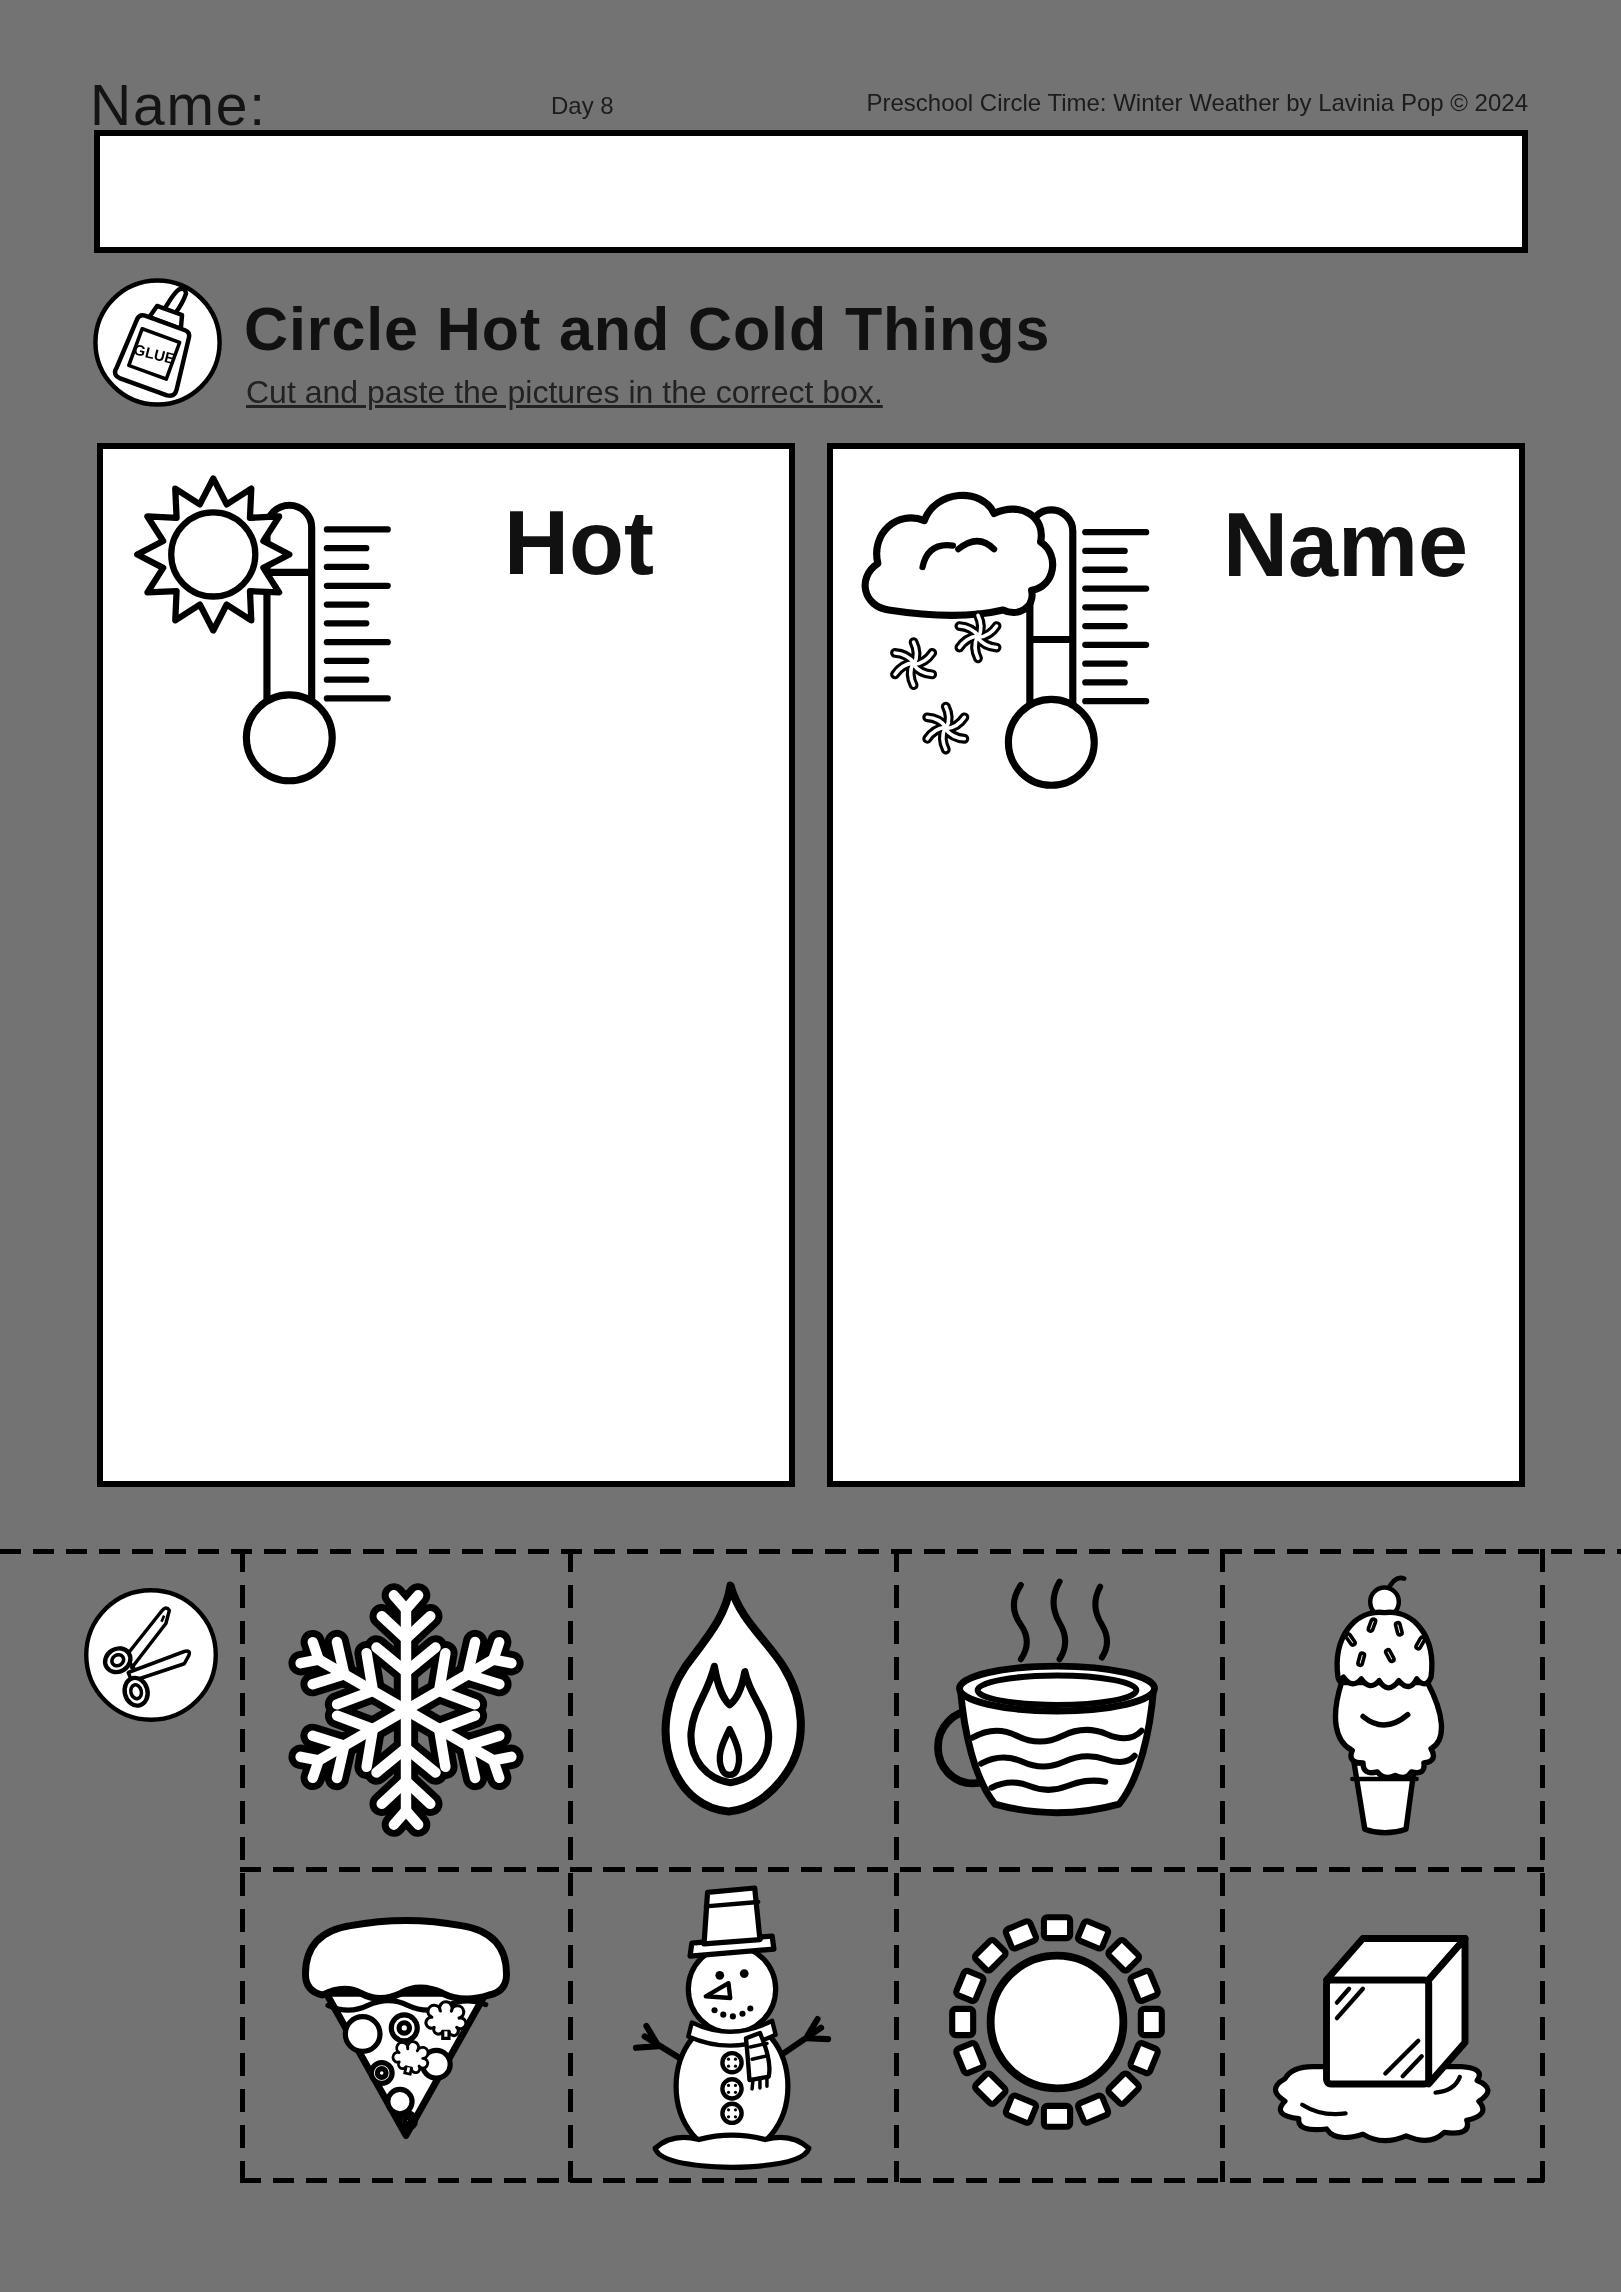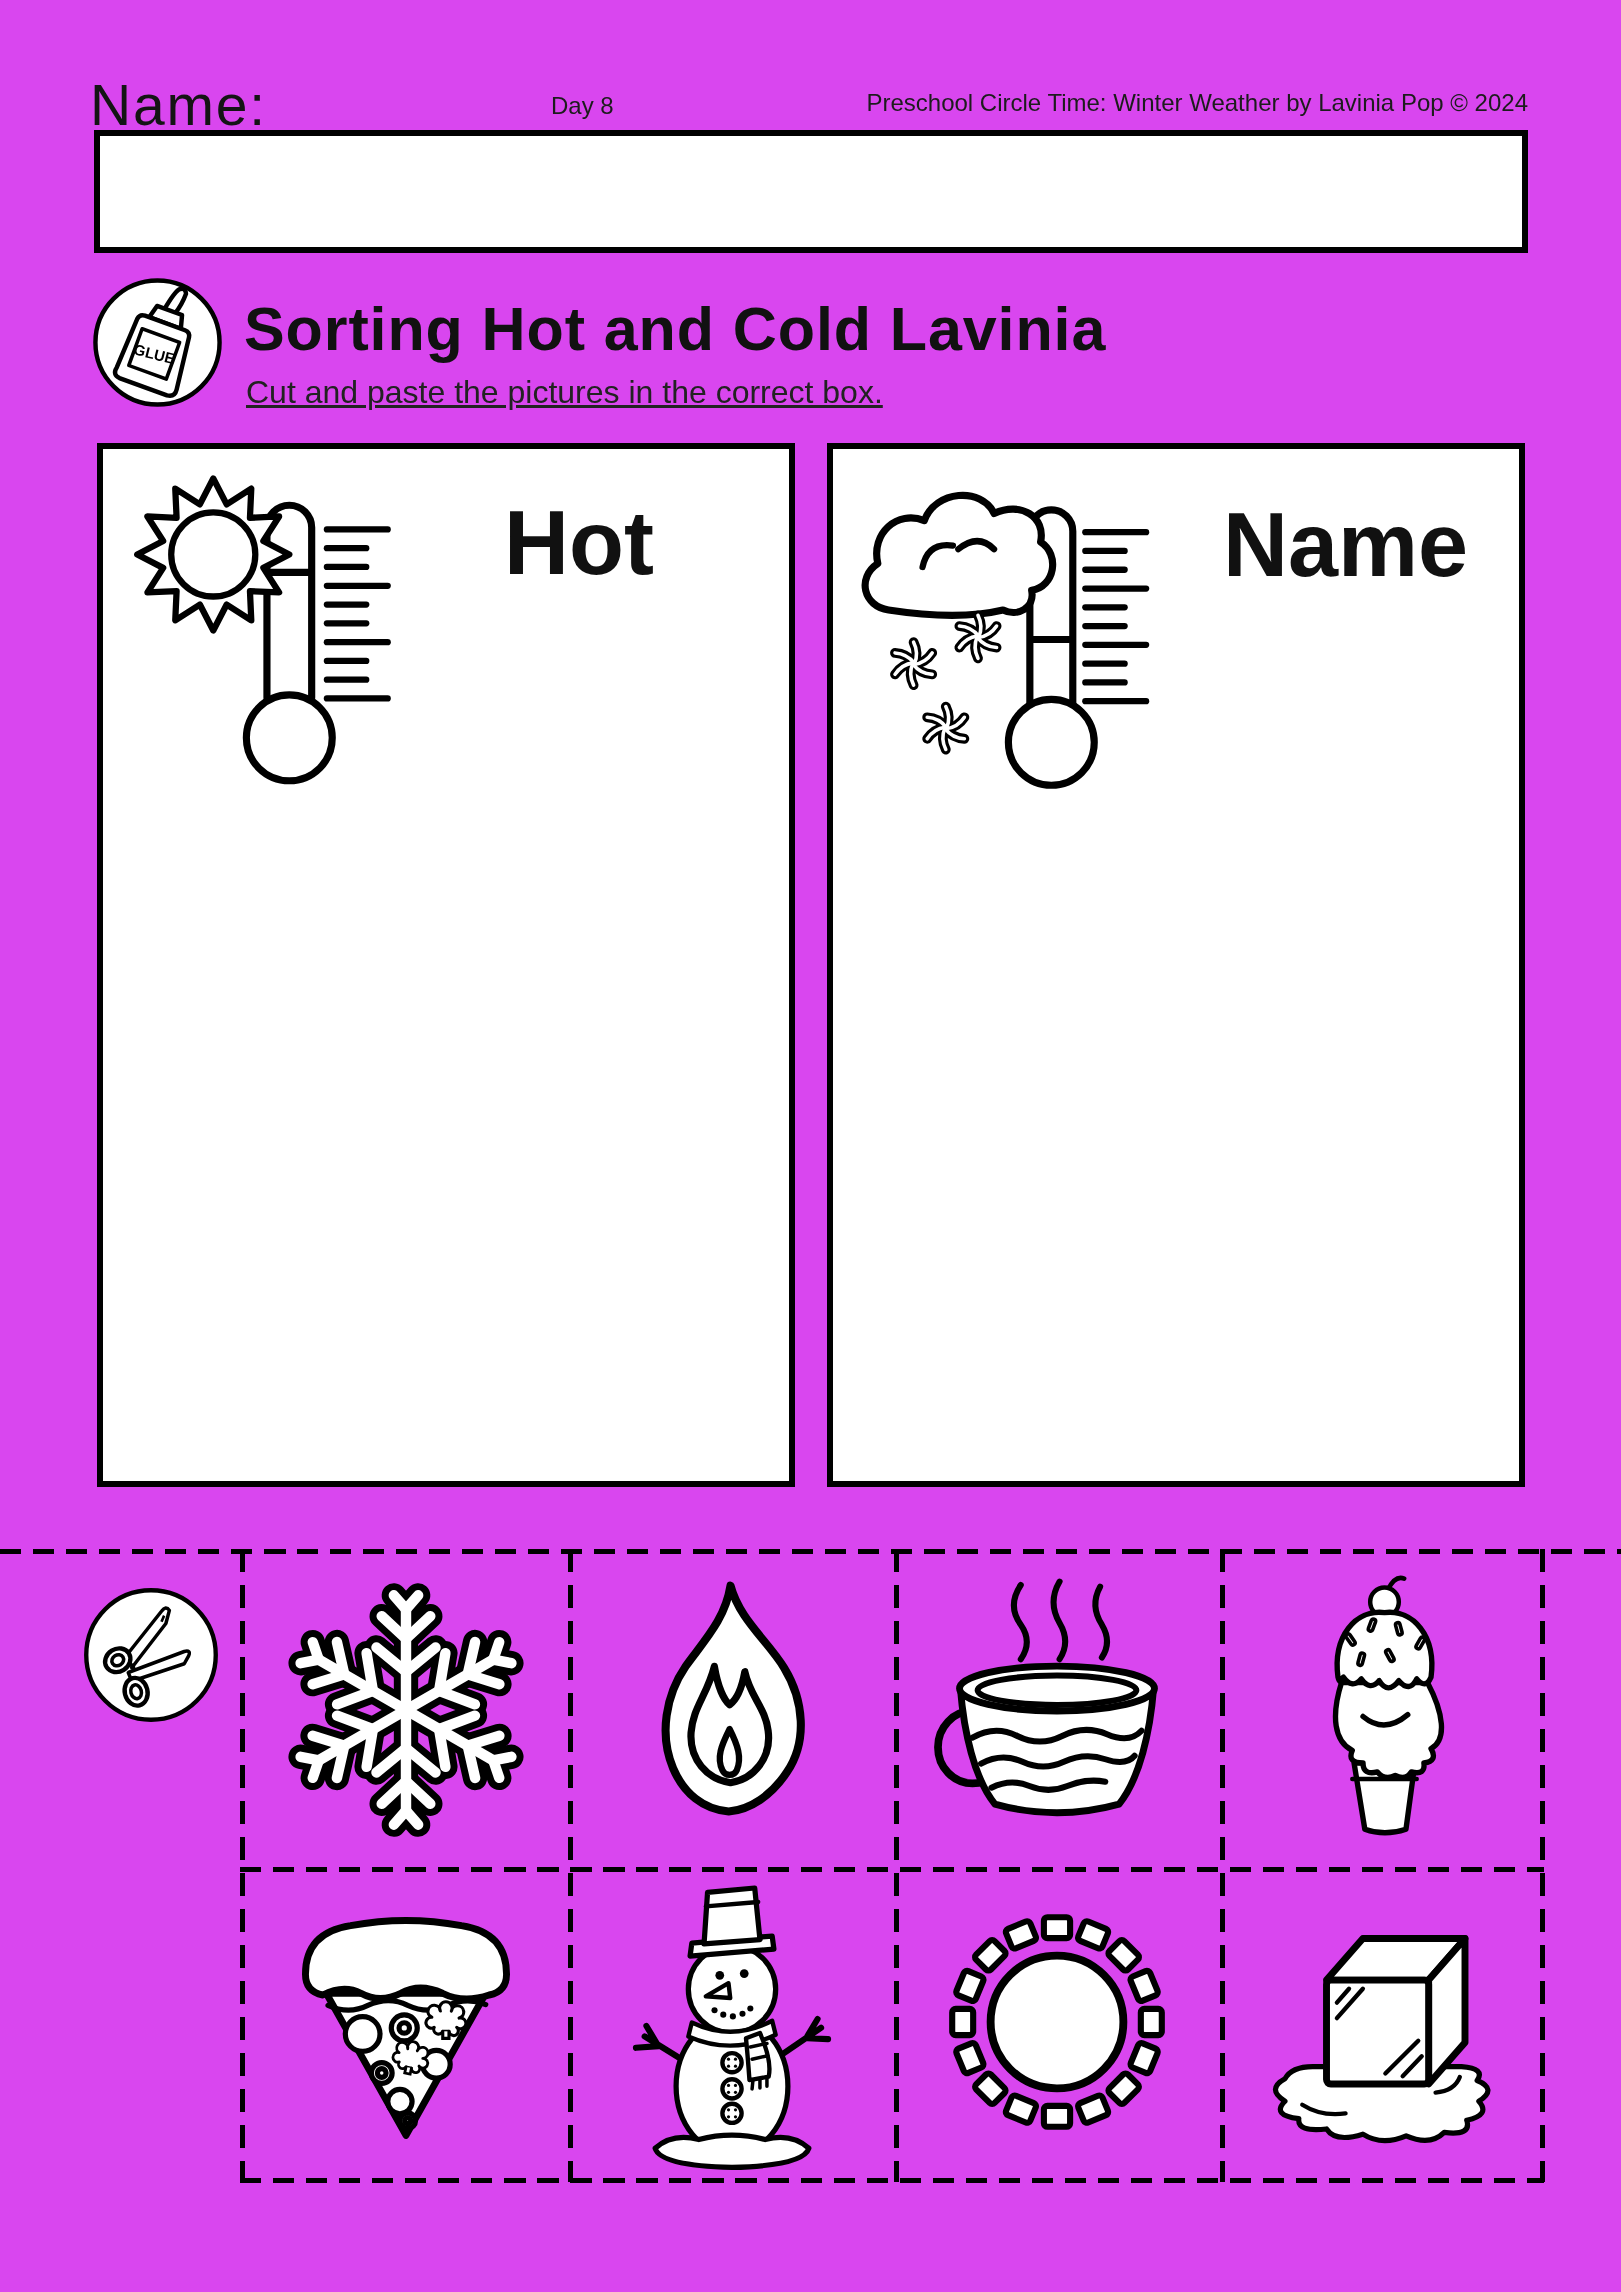--- a/index.html
+++ b/index.html
@@ -1,19 +1,19 @@
 <!DOCTYPE html>
 <html style="font-size:14.3px"><head>
 <meta charset="utf-8">
 <style>
   html,body{margin:0;padding:0;background:#e8e8e8;}
   .page{
     position:relative;
     width:1622px;height:2293px;
-    background:#d946ef;
+    background:#737373;
     font-family:"Liberation Sans", sans-serif;
     color:#000;
     overflow:hidden;
   }
   .abs{position:absolute;}
   
   .name-label{left:90px;top:72px;font-size:57px;font-weight:400;letter-spacing:1.8px;color:#141414;}
   .day-label{left:551px;top:92px;font-size:24px;color:#1c1c1c;}
   .credit-label{right:94px;top:89px;font-size:24px;color:#1c1c1c;}
   .name-box{left:94px;top:130px;width:1434px;height:123px;border:6.3px solid #000;box-sizing:border-box;background:#fff;}
@@ -58,21 +58,21 @@
       <circle cx="75" cy="75" r="70" fill="#fff" stroke="#000" stroke-width="5"></circle>
       <g transform="rotate(20 75 85)" stroke="#000" fill="#fff" stroke-linejoin="round">
         <path d="M66,38 Q70,16 74,11 Q80,6 83,13 Q83,26 79,38 Z" stroke-width="5"></path>
         <path d="M53,52 L91,52 L87,37 L57,37 Z" stroke-width="5"></path>
         <path d="M48,52 L96,52 Q102,52 103,58 L110,118 Q111,127 102,128 L45,128 Q36,127 38,118 L41,58 Q42,52 48,52 Z" stroke-width="5"></path>
         <rect x="50" y="67" width="45" height="44" stroke-width="4"></rect>
         <text x="73" y="95" font-size="17" font-weight="700" text-anchor="middle" stroke="none" fill="#000" transform="rotate(-6 73 92)">GLUE</text>
       </g>
     </svg>
   </div>
-  <div class="abs act-title">Sorting Hot and Cold Lavinia</div>
+  <div class="abs act-title">Circle Hot and Cold Things</div>
   <div class="abs act-sub">Cut and paste the pictures in the correct box.</div>
 
   <div class="abs sort-box hot-box">
     <div class="box-icon hot-icon">
       <svg width="296" height="331" viewBox="0 0 330 370" stroke-linecap="round">
 
         <rect x="175" y="45" width="50" height="240" rx="25" fill="#fff" stroke="#000" stroke-width="8"></rect>
         <line x1="179" y1="120" x2="221" y2="120" stroke="#000" stroke-width="8"></line>
         <circle cx="200" cy="305" r="48" fill="#fff" stroke="#000" stroke-width="8"></circle>
 

